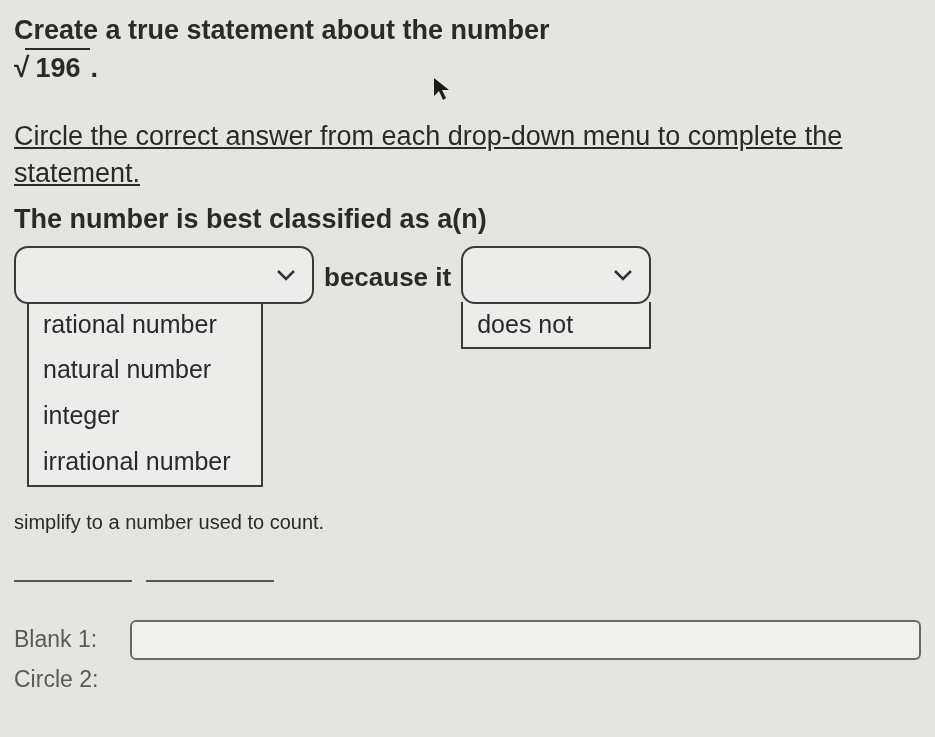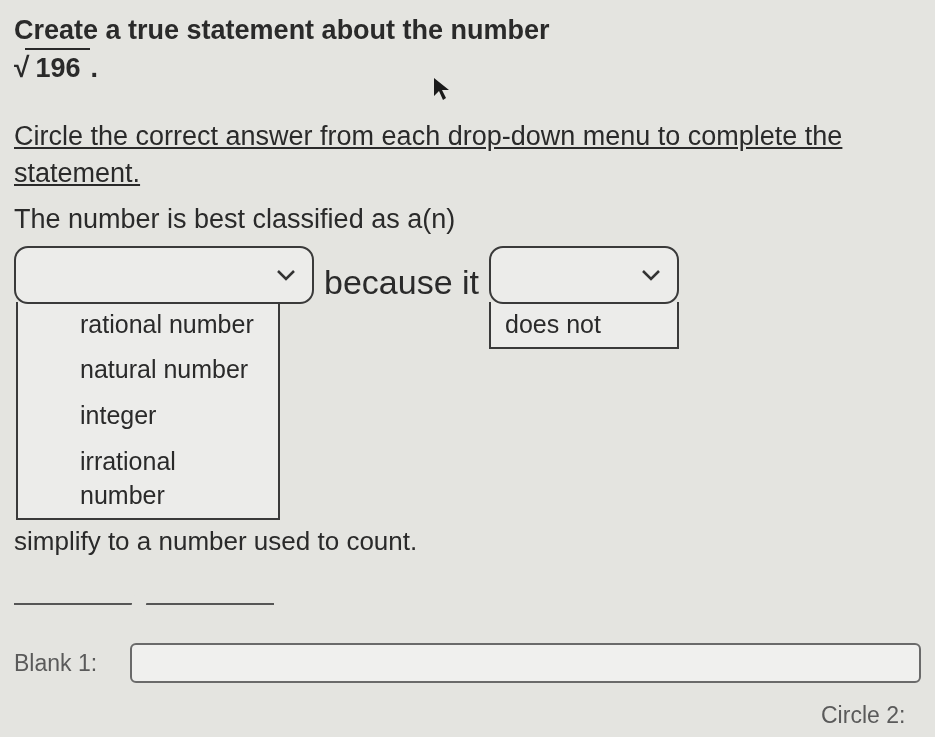--- a/index.html
+++ b/index.html
@@ -12,66 +12,66 @@
     font-family: Arial, Helvetica, sans-serif;
     color: #2a2a2a;
     font-size: 26px;
     line-height: 1.35;
   }
   .heading { font-weight: 600; font-size: 27px; margin-bottom: 31px; }
   .sqrt-wrap { display: inline-block; }
   .sqrt-sym { font-size: 28px; }
   .sqrt-arg { border-top: 2px solid #2a2a2a; padding: 0 10px; display: inline-block; margin-left: -4px; }
   .instr { font-size: 27px; margin-bottom: 10px; font-weight: 500; text-decoration: underline; }
-  .stem { font-size: 27px; font-weight: 400; margin-bottom: 8px; }
+  .stem { font-size: 27px; font-weight: 700; margin-bottom: 8px; }
   .row { display: flex; align-items: flex-start; gap: 10px; margin-top: 6px; }
   .select-shell {
     border: 2px solid #3a3a3a;
     border-radius: 14px;
     background: #ececea;
     height: 58px;
     display: flex;
     align-items: center;
     justify-content: flex-end;
     padding: 0 16px;
     position: relative;
   }
   .select-shell.first { width: 300px; }
   .select-shell.second { width: 190px; }
-  .connector { padding-top: 14px; font-size: 34px; }
+  .connector { padding-top: 14px; font-size: 26px; font-weight: bold; }
   .options-box {
     border: 2px solid #3a3a3a;
     border-top: none;
     background: #ececea;
     margin-top: -2px;
   }
-  .options-box.first { width: 264px; margin-left: 2px; padding-left: 48px; }
+  .options-box.first { width: 236px; margin-left: 13px; }
   .options-box.second { width: 190px; margin-left: 0; }
   .opt { padding: 6px 14px; font-size: 25px; }
   .col { display: flex; flex-direction: column; }
   .col.second { margin-left: 0px; }
-  .trail { font-size: 26px; margin-top: 4px; }
+  .trail { font-size: 20px; margin-top: 22px; }
   .divider-line {
     margin-top: 44px;
     width: 260px;
     border-bottom: 2px solid #555;
     position: relative;
   }
   .divider-line::before {
     content: "";
     position: absolute;
     left: 118px;
     top: -6px;
     width: 14px;
     height: 14px;
     background: #e4e4e0;
     transform: rotate(12deg);
   }
   .answers { margin-top: 38px; }
-  .ans-row { display: flex; align-items: center; gap: 16px; margin-bottom: 17px; justify-content: flex-end; }
+  .ans-row { display: flex; align-items: center; gap: 16px; margin-bottom: 4px; }
   .ans-label { width: 100px; color: #5a5a5a; font-size: 23px; }
   .ans-input {
     flex: 1;
     height: 40px;
     border: 2px solid #6a6a6a;
     border-radius: 6px;
     background: #f0f0ee;
     padding: 4px 10px;
     font-size: 20px;
     font-family: inherit;

